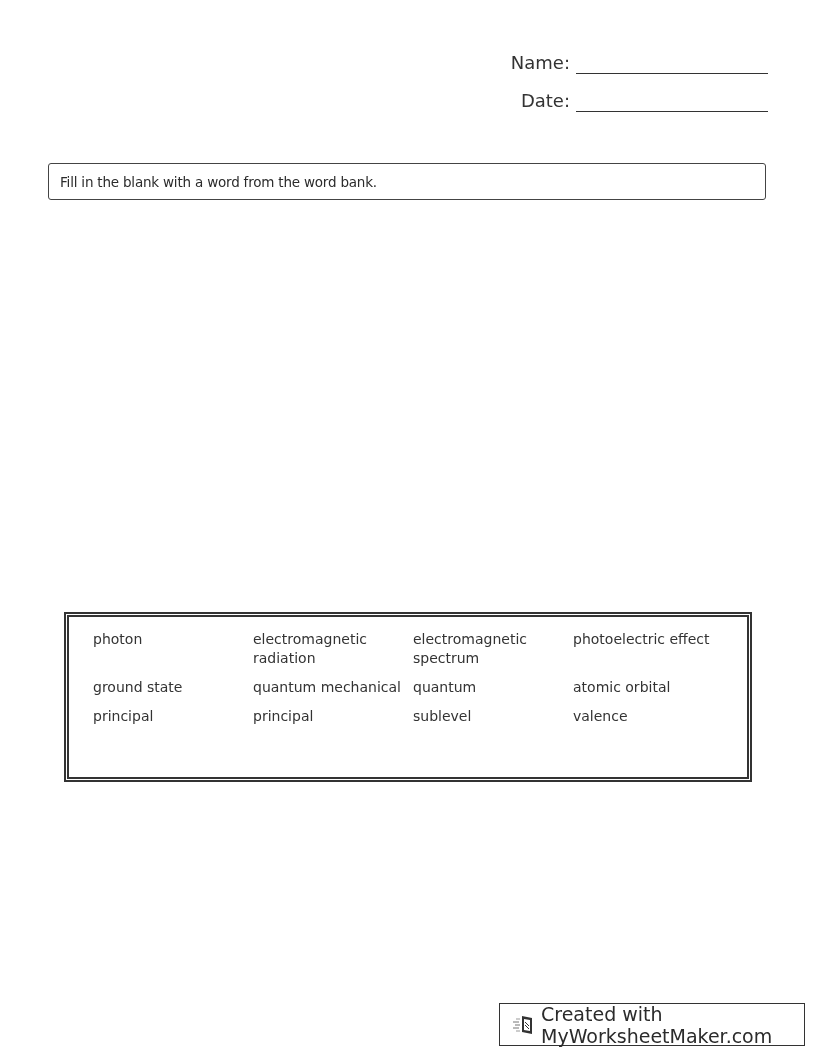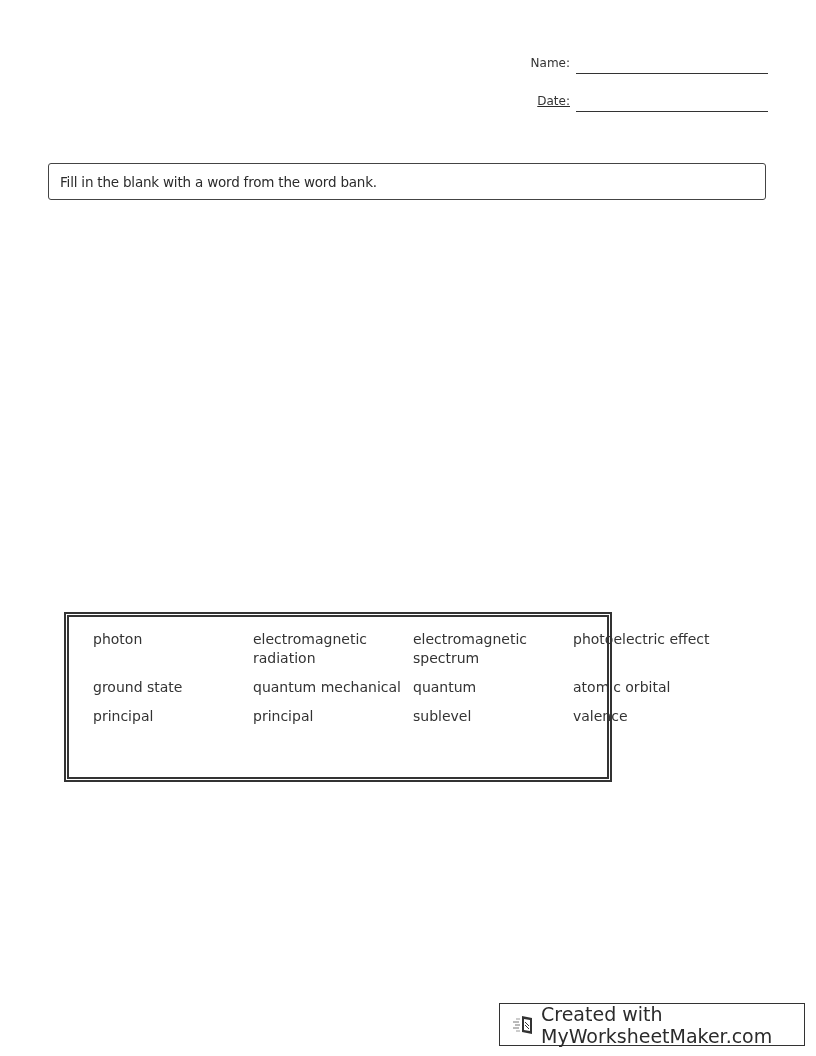--- a/index.html
+++ b/index.html
@@ -15,33 +15,33 @@
       font-family: "DejaVu Sans", sans-serif;
       color: #2b2b2b;
     }
     .header-field {
       position: absolute;
       right: 48px;
       display: flex;
       align-items: flex-end;
     }
     .header-label {
-      font-size: 12px;
+      font-size: 18px;
       color: #333333;
       text-align: right;
       margin-right: 6px;
       line-height: 22px;
     }
     .header-line {
       width: 192px;
       border-bottom: 1.5px solid #333333;
       height: 20px;
     }
     #name-field { top: 52px; }
-    #date-field { top: 90px; text-decoration: underline; }
+    #date-field { top: 90px; }
 
     .instructions {
       position: absolute;
       left: 48px;
       top: 163px;
       width: 718px;
       height: 37px;
       box-sizing: border-box;
       border: 1.5px solid #444444;
       border-radius: 3px;
@@ -50,21 +50,21 @@
       align-items: center;
       font-size: 13.5px;
       color: #2b2b2b;
       letter-spacing: -0.2px;
     }
 
     .word-bank {
       position: absolute;
       left: 64px;
       top: 612px;
-      width: 548px;
+      width: 688px;
       height: 170px;
       box-sizing: border-box;
       border: 3px double #333333;
       border-width: 5px;
       background: #ffffff;
     }
     .word-bank-inner {
       position: absolute;
       left: 24px;
       top: 13px;

